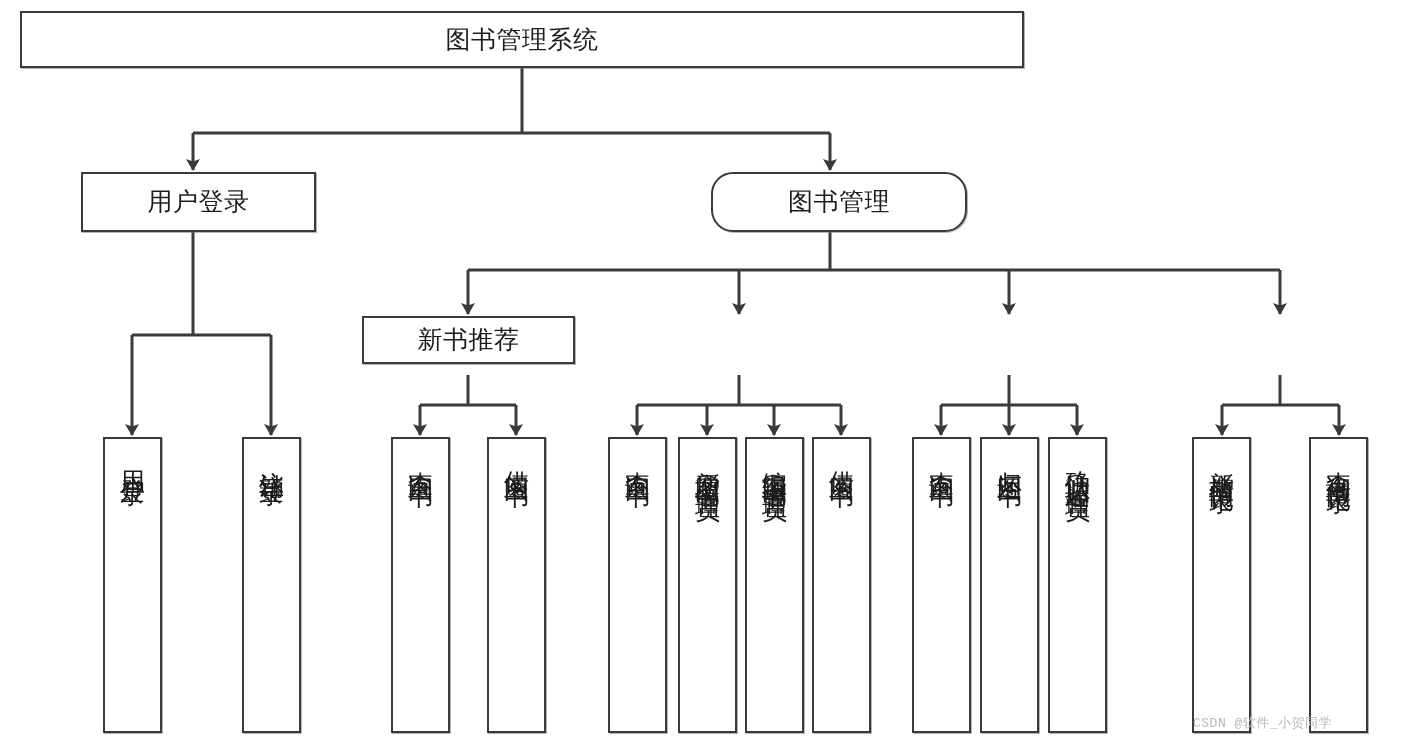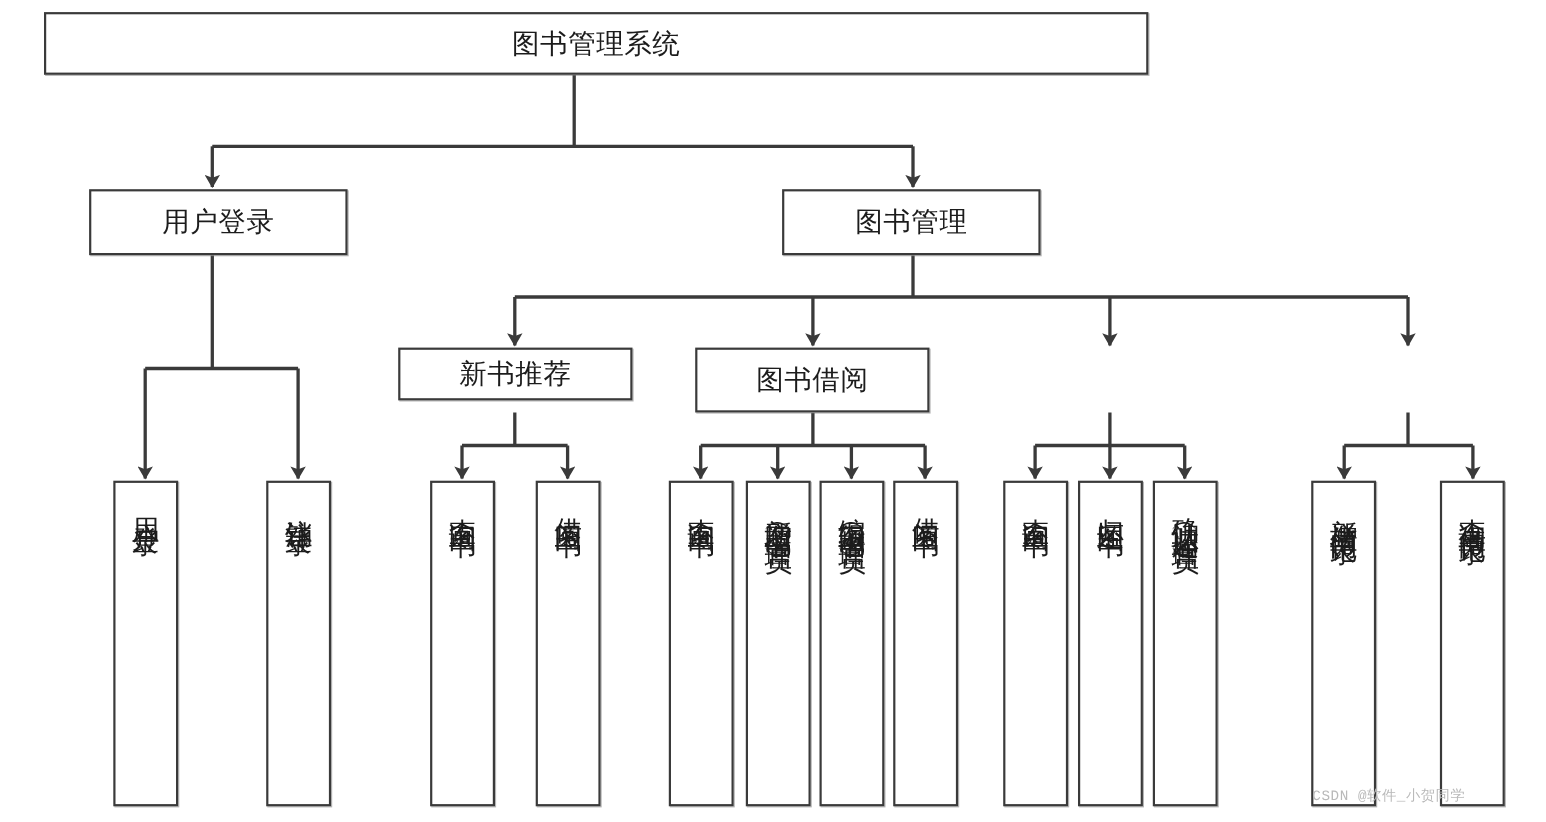--- a/index.html
+++ b/index.html
@@ -124,36 +124,33 @@
       <path d="M 1009 405 L 1009 435" marker-end="url(#arrow)"></path>
       <path d="M 1077 405 L 1077 435" marker-end="url(#arrow)"></path>
 
       <path d="M 1280 375 L 1280 405"></path>
       <path d="M 1222 405 L 1339 405"></path>
       <path d="M 1222 405 L 1222 435" marker-end="url(#arrow)"></path>
       <path d="M 1339 405 L 1339 435" marker-end="url(#arrow)"></path>
     </g>
   </svg>
 
-  <div class="node horiz root" style="left:20px; top:11px; width:1004px; height:57px;margin-left:20px;">
+  <div class="node horiz root" style="left:20px; top:11px; width:1004px; height:57px;">
     <span class="label">图书管理系统</span>
   </div>
 
   <div class="node horiz" style="left:81px; top:172px; width:235px; height:60px;">
     <span class="label">用户登录</span>
   </div>
-  <div class="node horiz" style="left:711px; top:172px; width:235px; height:60px;">
+  <div class="node horiz" style="left:711px; top:172px; width:256px; height:60px;border-radius:22px;">
     <span class="label">图书管理</span>
   </div>
 
   <div class="node horiz" style="left:362px; top:316px; width:213px; height:48px;">
     <span class="label">新书推荐</span>
-  </div>
-  <div class="node horiz" style="left:632px; top:316px; width:213px; height:59px;">
-    <span class="label">图书借阅</span>
   </div>
 
   <div class="node vert" style="left:103px; top:437px; width:59px; height:296px;">
     <span class="label">用户登录</span>
   </div>
   <div class="node vert" style="left:242px; top:437px; width:59px; height:296px;">
     <span class="label">注销登录</span>
   </div>
 
   <div class="node vert" style="left:391px; top:437px; width:59px; height:296px;">

